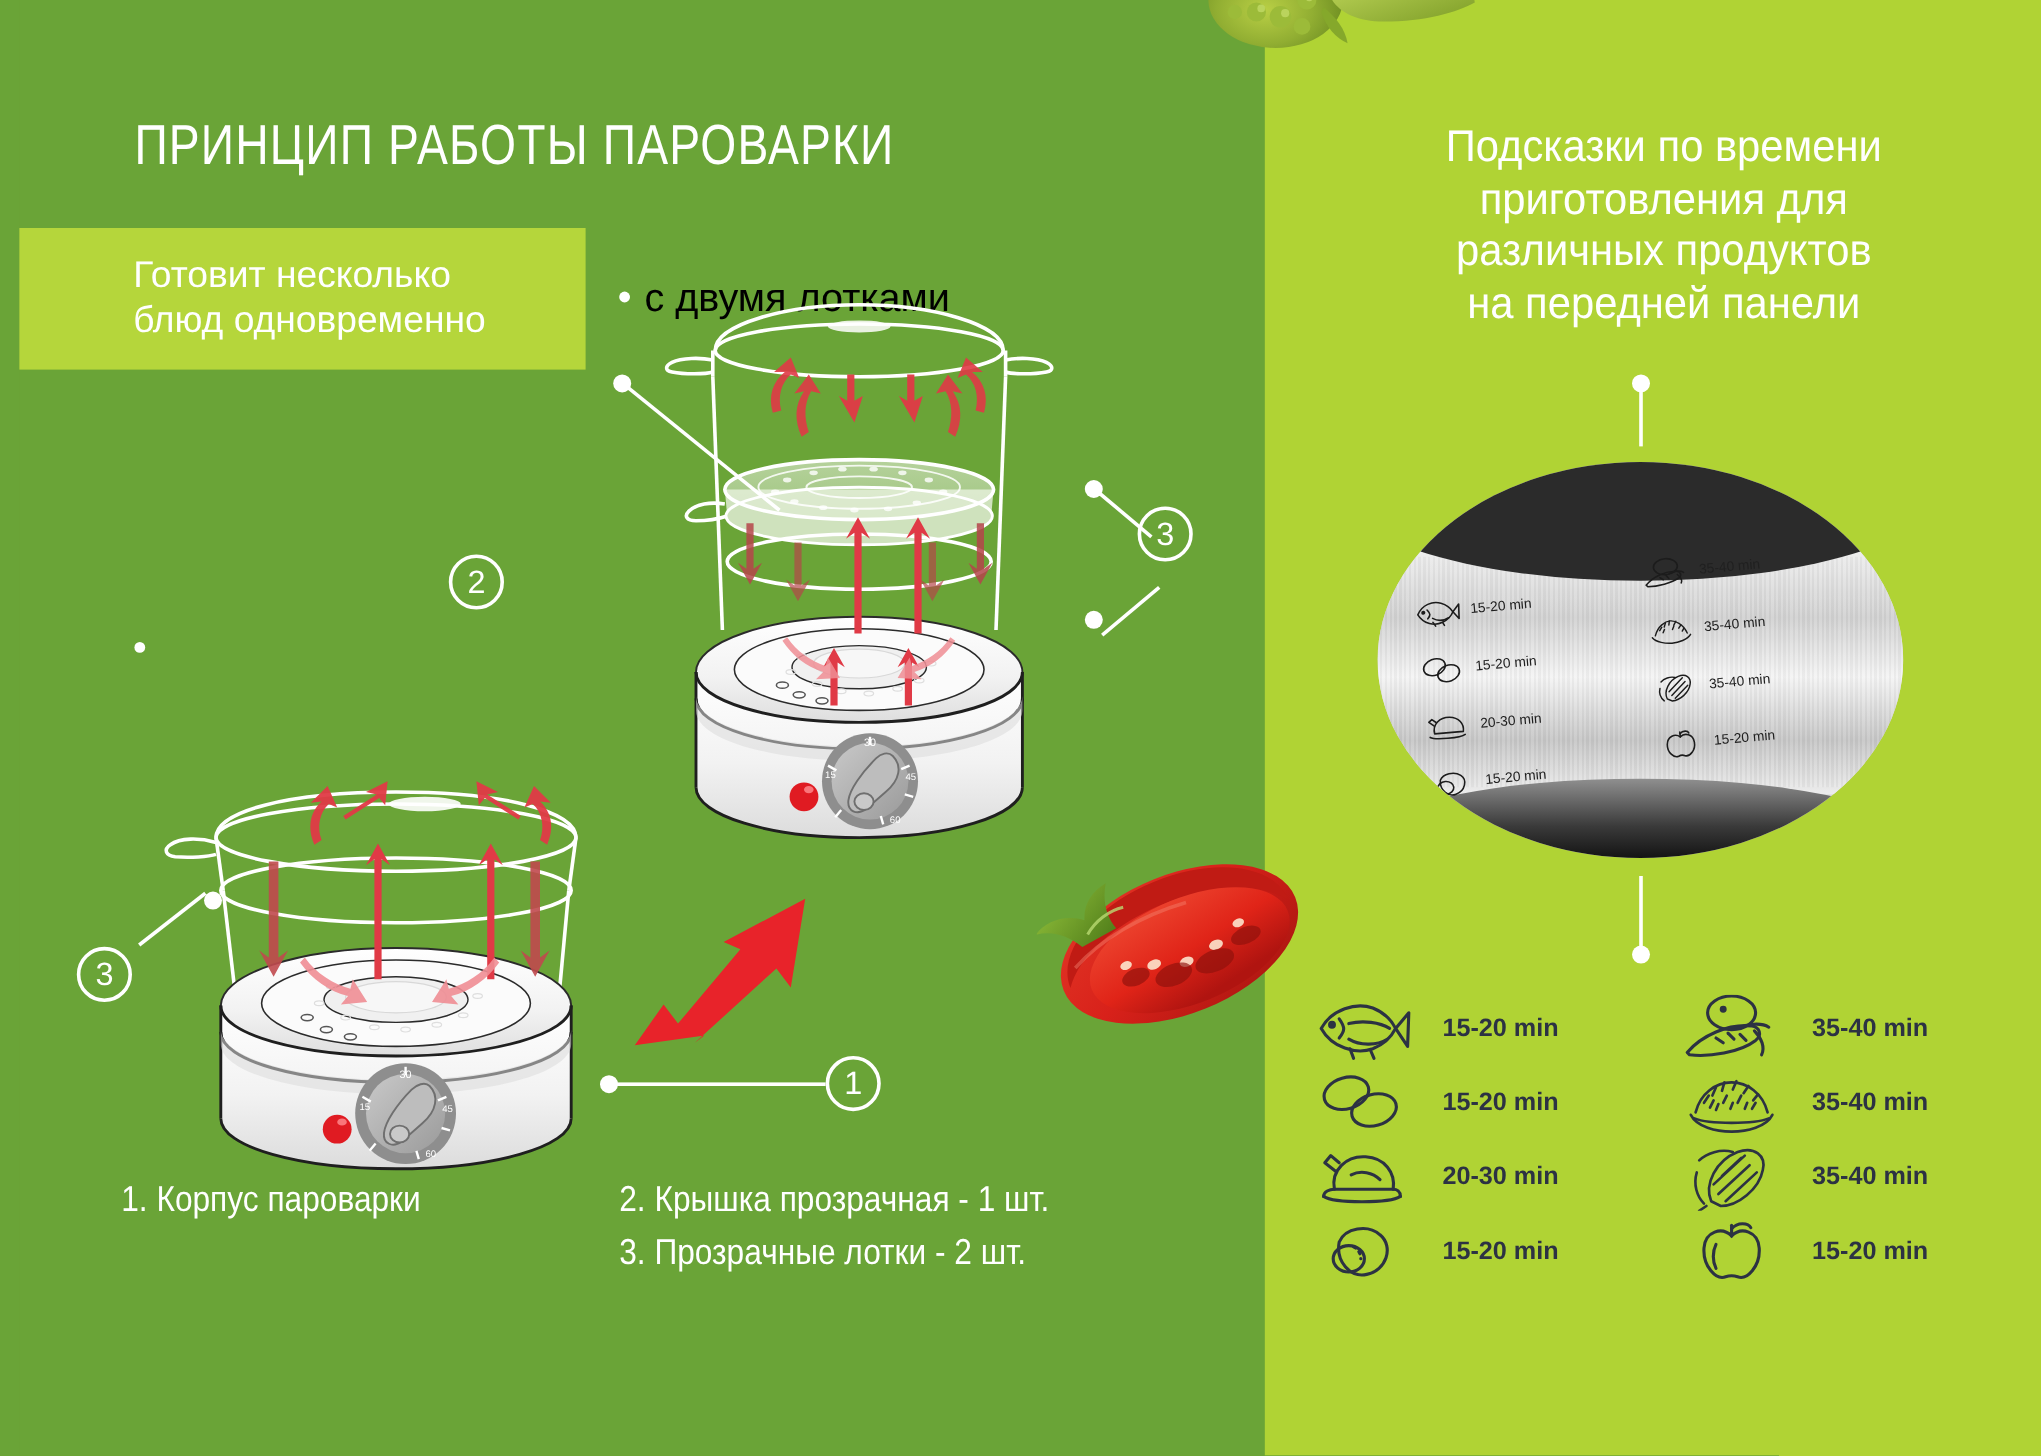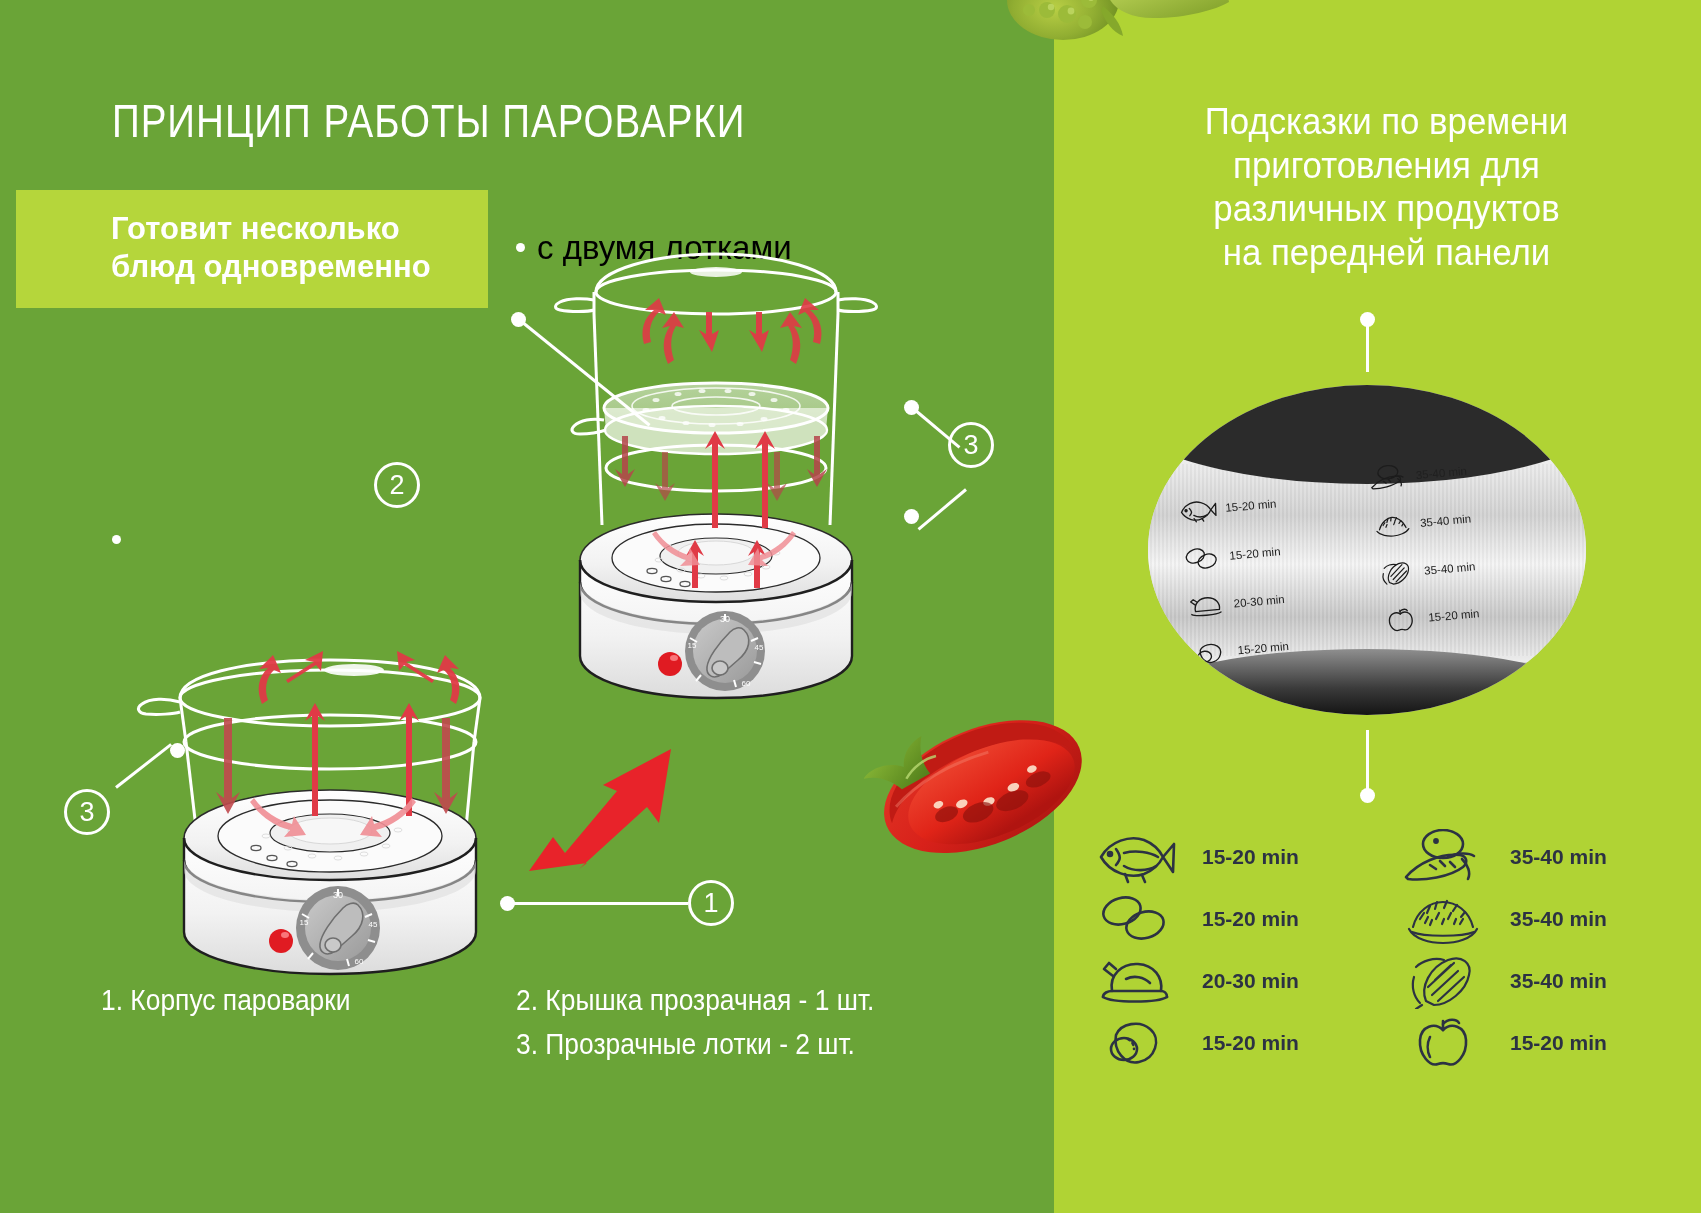--- a/index.html
+++ b/index.html
@@ -245,21 +245,21 @@
   </div>
 
   <div class="main-title">ПРИНЦИП РАБОТЫ ПАРОВАРКИ</div>
 
   <div class="right-title" style="white-space:pre-line;">Подсказки по времени
 приготовления для
 различных продуктов
 на передней панели</div>
 
   <div class="highlight-box">
-    <div class="txt" style="white-space:pre-line;font-weight:bold;">Готовит несколько
+    <div class="txt" style="white-space:pre-line;">Готовит несколько
 блюд одновременно</div>
   </div>
 
   <div class="bullet two-trays">
     <span class="dot"></span><span>с двумя лотками</span>
   </div>
   <div class="bullet one-tray">
     <span class="dot"></span>
   </div>
 

